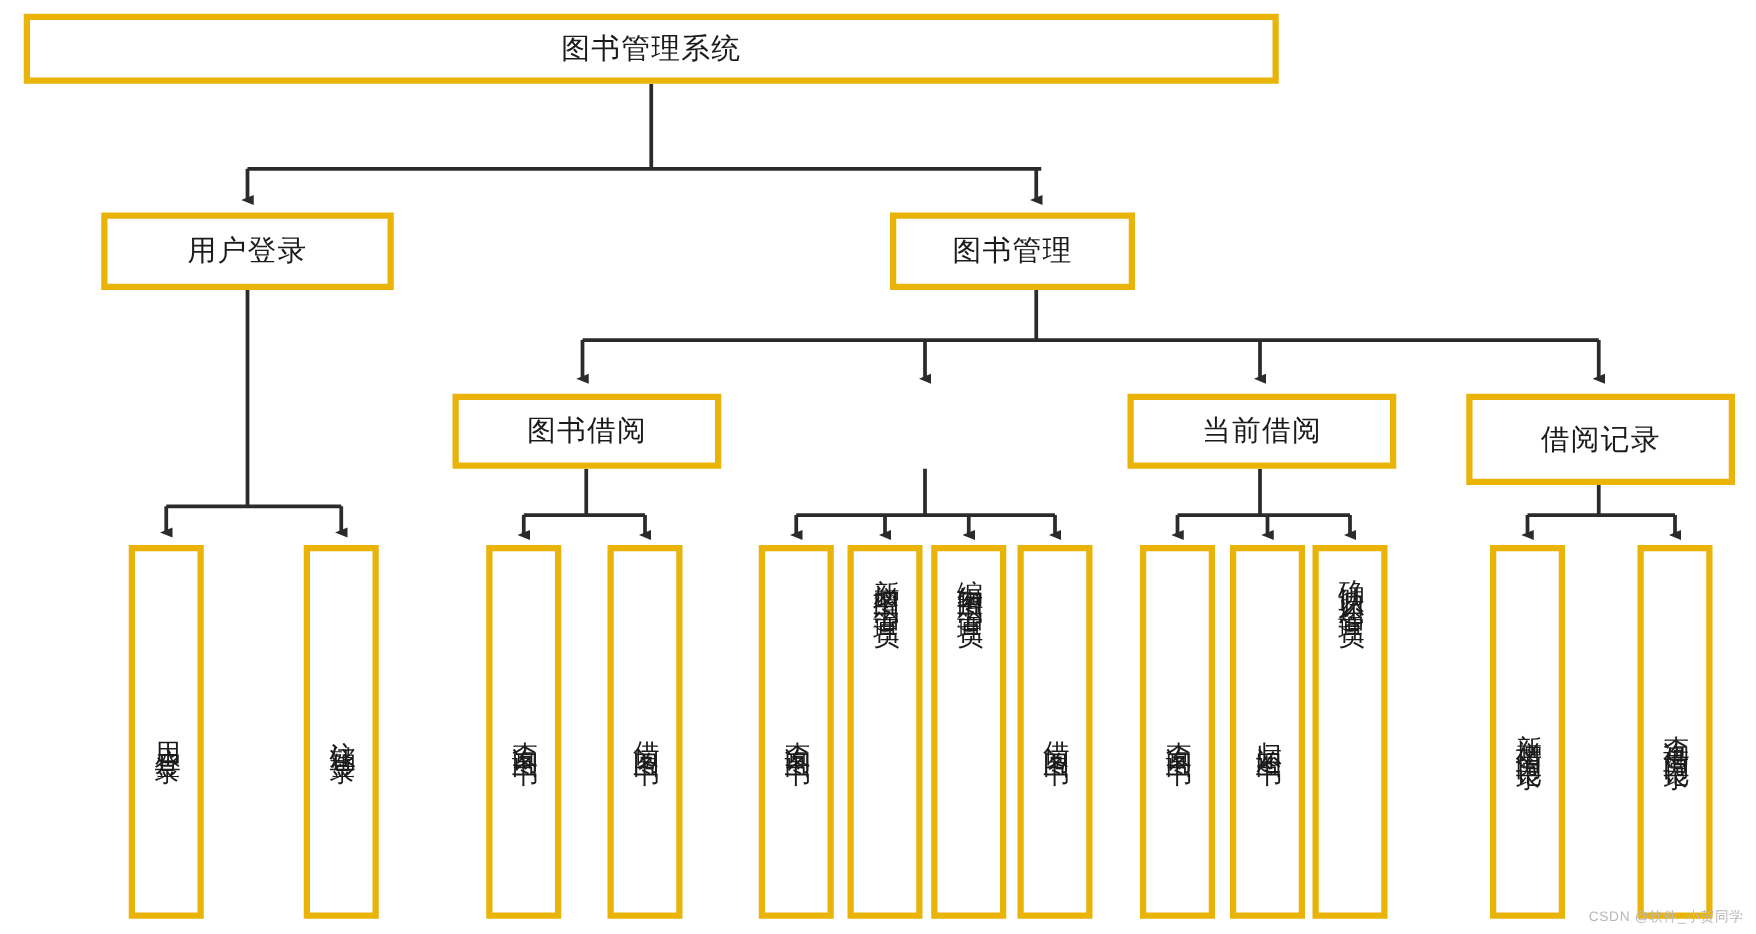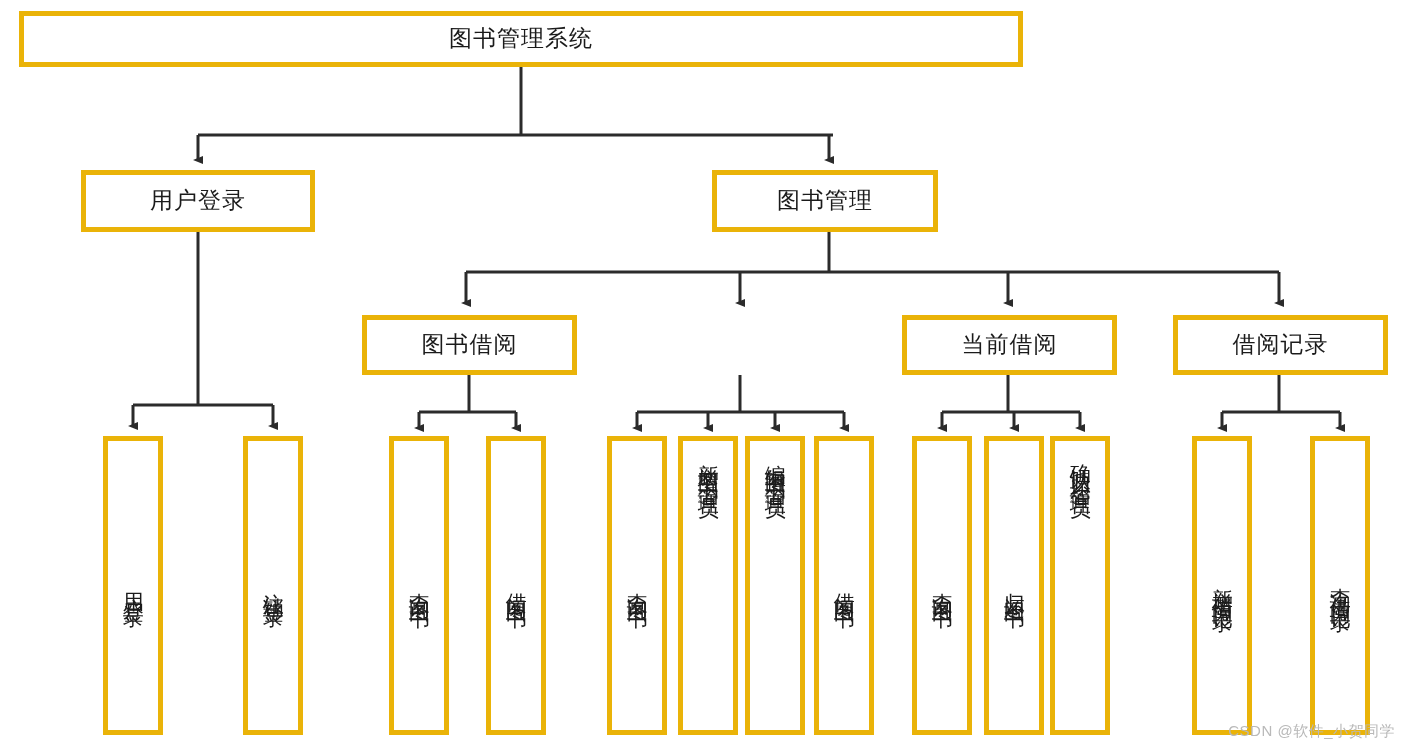--- a/index.html
+++ b/index.html
@@ -65,21 +65,21 @@
     width: 100%;
     height: 100%;
   }
   .leafwrap.align-top {
     align-items: flex-start;
   }
   .watermark {
     position: absolute;
     right: 10px;
     bottom: 6px;
-    font-size: 15px;
+    font-size: 11px;
     color: #b9b9b9;
     letter-spacing: 0.5px;
     white-space: nowrap;
   }
 </style>
 </head>
 <body>
 
 <div id="canvas">
 
@@ -133,31 +133,31 @@
     </g>
   </svg>
 
   <div class="node root horiz" style="left:19px; top:11px; width:1004px; height:56px;">
     <span>图书管理系统</span>
   </div>
 
   <div class="node horiz" style="left:81px; top:170px; width:234px; height:62px;">
     <span>用户登录</span>
   </div>
-  <div class="node horiz" style="left:712px; top:170px; width:226px; height:62px;">
+  <div class="node horiz" style="left:712px; top:170px; width:196px; height:62px;">
     <span>图书管理</span>
   </div>
 
   <div class="node horiz" style="left:362px; top:315px; width:215px; height:60px;">
     <span>图书借阅</span>
   </div>
   <div class="node horiz" style="left:902px; top:315px; width:215px; height:60px;">
     <span>当前借阅</span>
   </div>
-  <div class="node horiz" style="left:1173px; top:315px; width:215px; height:60px;">
+  <div class="node horiz" style="left:1173px; top:315px; width:215px; height:73px;">
     <span>借阅记录</span>
   </div>
 
   <div class="node leaf" style="left:103px; top:436px; width:60px; height:299px;">
     <div class="leafwrap">
         <span class="vlabel">用户登录</span>
       </div>
   </div>
 
   <div class="node leaf" style="left:243px; top:436px; width:60px; height:299px;">

